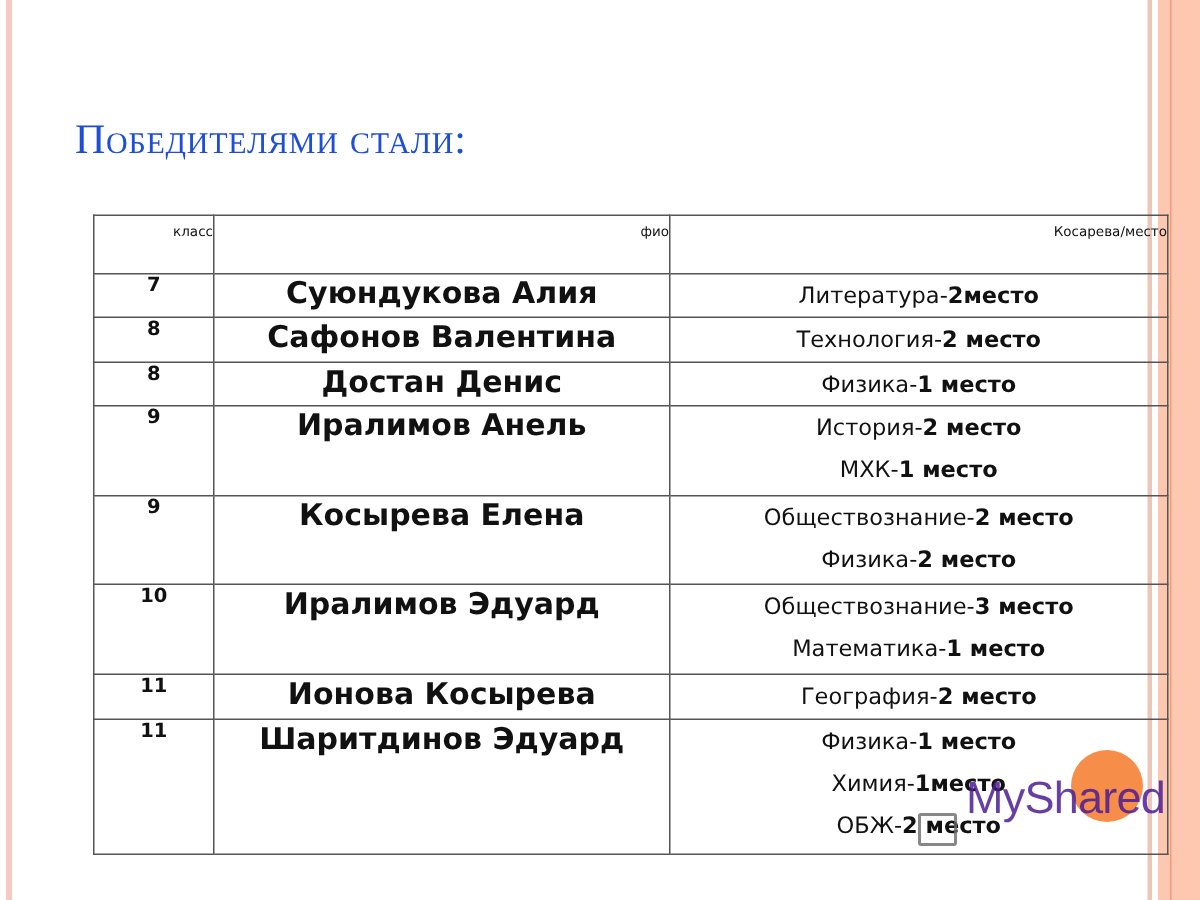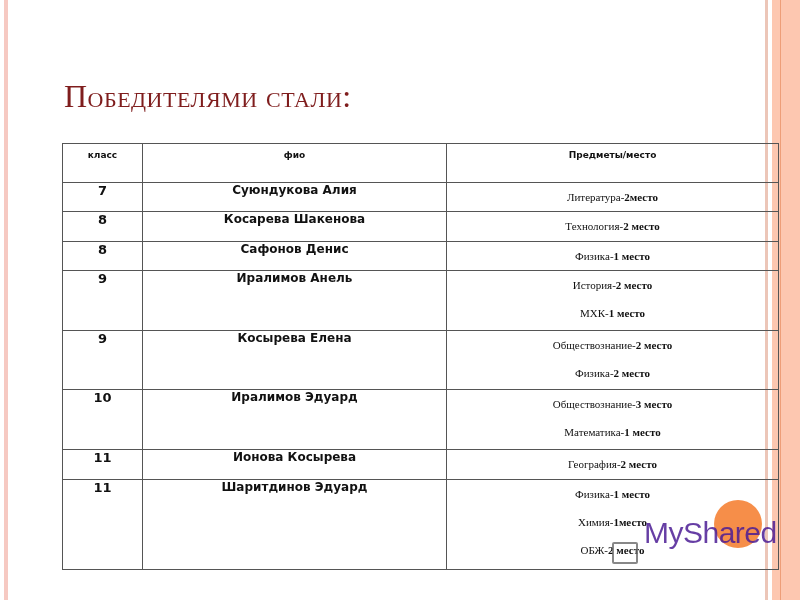--- a/index.html
+++ b/index.html
@@ -11,23 +11,23 @@
   .left-stripe {
     position: absolute; left: 4px; top: 0; width: 4px; height: 600px;
     background: #f6c9c2;
   }
   .right-deco { position: absolute; top: 0; right: 0; width: 40px; height: 600px; }
   .right-deco .s1 { position: absolute; left: 5px; top: 0; width: 3px; height: 600px; background: #ecc6b8; }
   .right-deco .s2 { position: absolute; left: 12px; top: 0; width: 28px; height: 600px; background: #fdc7b0; }
   .right-deco .s3 { position: absolute; left: 20px; top: 0; width: 1px; height: 600px; background: #ee9e78; }
 
   .slide-title {
-    position: absolute; left: 64px; top: 78px;
+    position: absolute; left: 50px; top: 78px;
     font-family: "Liberation Serif", serif;
-    color: #7f1d1d; font-size: 32px; letter-spacing: 0.5px;
+    color: #1d4ed8; font-size: 28px; letter-spacing: 0.5px;
     font-variant: small-caps;
     margin: 0; font-weight: normal;
   }
 
   table.winners {
     position: absolute; left: 62px; top: 143px;
     border-collapse: collapse;
     table-layout: fixed;
     width: 716px;
     font-family: "DejaVu Sans", sans-serif;
@@ -36,26 +36,27 @@
   table.winners col.c1 { width: 80px; }
   table.winners col.c2 { width: 304px; }
   table.winners col.c3 { width: 332px; }
   table.winners td, table.winners th {
     border: 1.5px solid #555;
     vertical-align: top;
     text-align: center;
     padding: 0;
   }
   table.winners th {
-    height: 39px; font-size: 9px; font-weight: bold; padding-top: 6px;
+    height: 39px; font-size: 9px; font-weight: normal; padding-top: 6px;
     box-sizing: border-box;
+    text-align: right;
   }
   td.cls { font-size: 13px; font-weight: bold; padding-top: 6px; }
-  td.name { font-size: 12px; font-weight: bold; padding-top: 6px; }
-  td.subj { font-size: 11px; padding-top: 4px; line-height: 28px; font-family: Liberation Serif, serif; }
+  td.name { font-size: 20px; font-weight: bold; padding-top: 6px; }
+  td.subj { font-size: 15px; padding-top: 4px; line-height: 28px; }
   td.subj .line { display: block; }
   td.subj .place { font-weight: bold; }
 
   .watermark {
     position: absolute; left: 612px; top: 500px; width: 160px; height: 80px;
     pointer-events: none;
   }
   .watermark .dot {
     position: absolute; left: 102px; top: 0; width: 48px; height: 48px;
     border-radius: 50%; background: #f6883f; opacity: 0.95;
@@ -85,41 +86,41 @@
 <table class="winners">
   <colgroup>
       <col class="c1">
       <col class="c2">
       <col class="c3">
     </colgroup>
   <thead>
     <tr>
       <th>класс</th>
       <th>фио</th>
-      <th>Предметы/место</th>
+      <th>Косарева/место</th>
     </tr>
   </thead>
   <tbody id="table-body">
       <tr style="height: 29px;">
         <td class="cls">7</td>
         <td class="name">Суюндукова Алия</td>
         <td class="subj">
           <span class="line"><span>Литература-</span><span class="place">2место</span></span>
         </td>
       </tr>
       <tr style="height: 30px;">
         <td class="cls">8</td>
-        <td class="name">Косарева Шакенова</td>
+        <td class="name">Сафонов Валентина</td>
         <td class="subj">
           <span class="line"><span>Технология-</span><span class="place">2 место</span></span>
         </td>
       </tr>
       <tr style="height: 29px;">
         <td class="cls">8</td>
-        <td class="name">Сафонов Денис</td>
+        <td class="name">Достан Денис</td>
         <td class="subj">
           <span class="line"><span>Физика-</span><span class="place">1 место</span></span>
         </td>
       </tr>
       <tr style="height: 60px;">
         <td class="cls">9</td>
         <td class="name">Иралимов Анель</td>
         <td class="subj">
           <span class="line"><span>История-</span><span class="place">2 место</span></span>
           <span class="line"><span>МХК-</span><span class="place">1 место</span></span>

